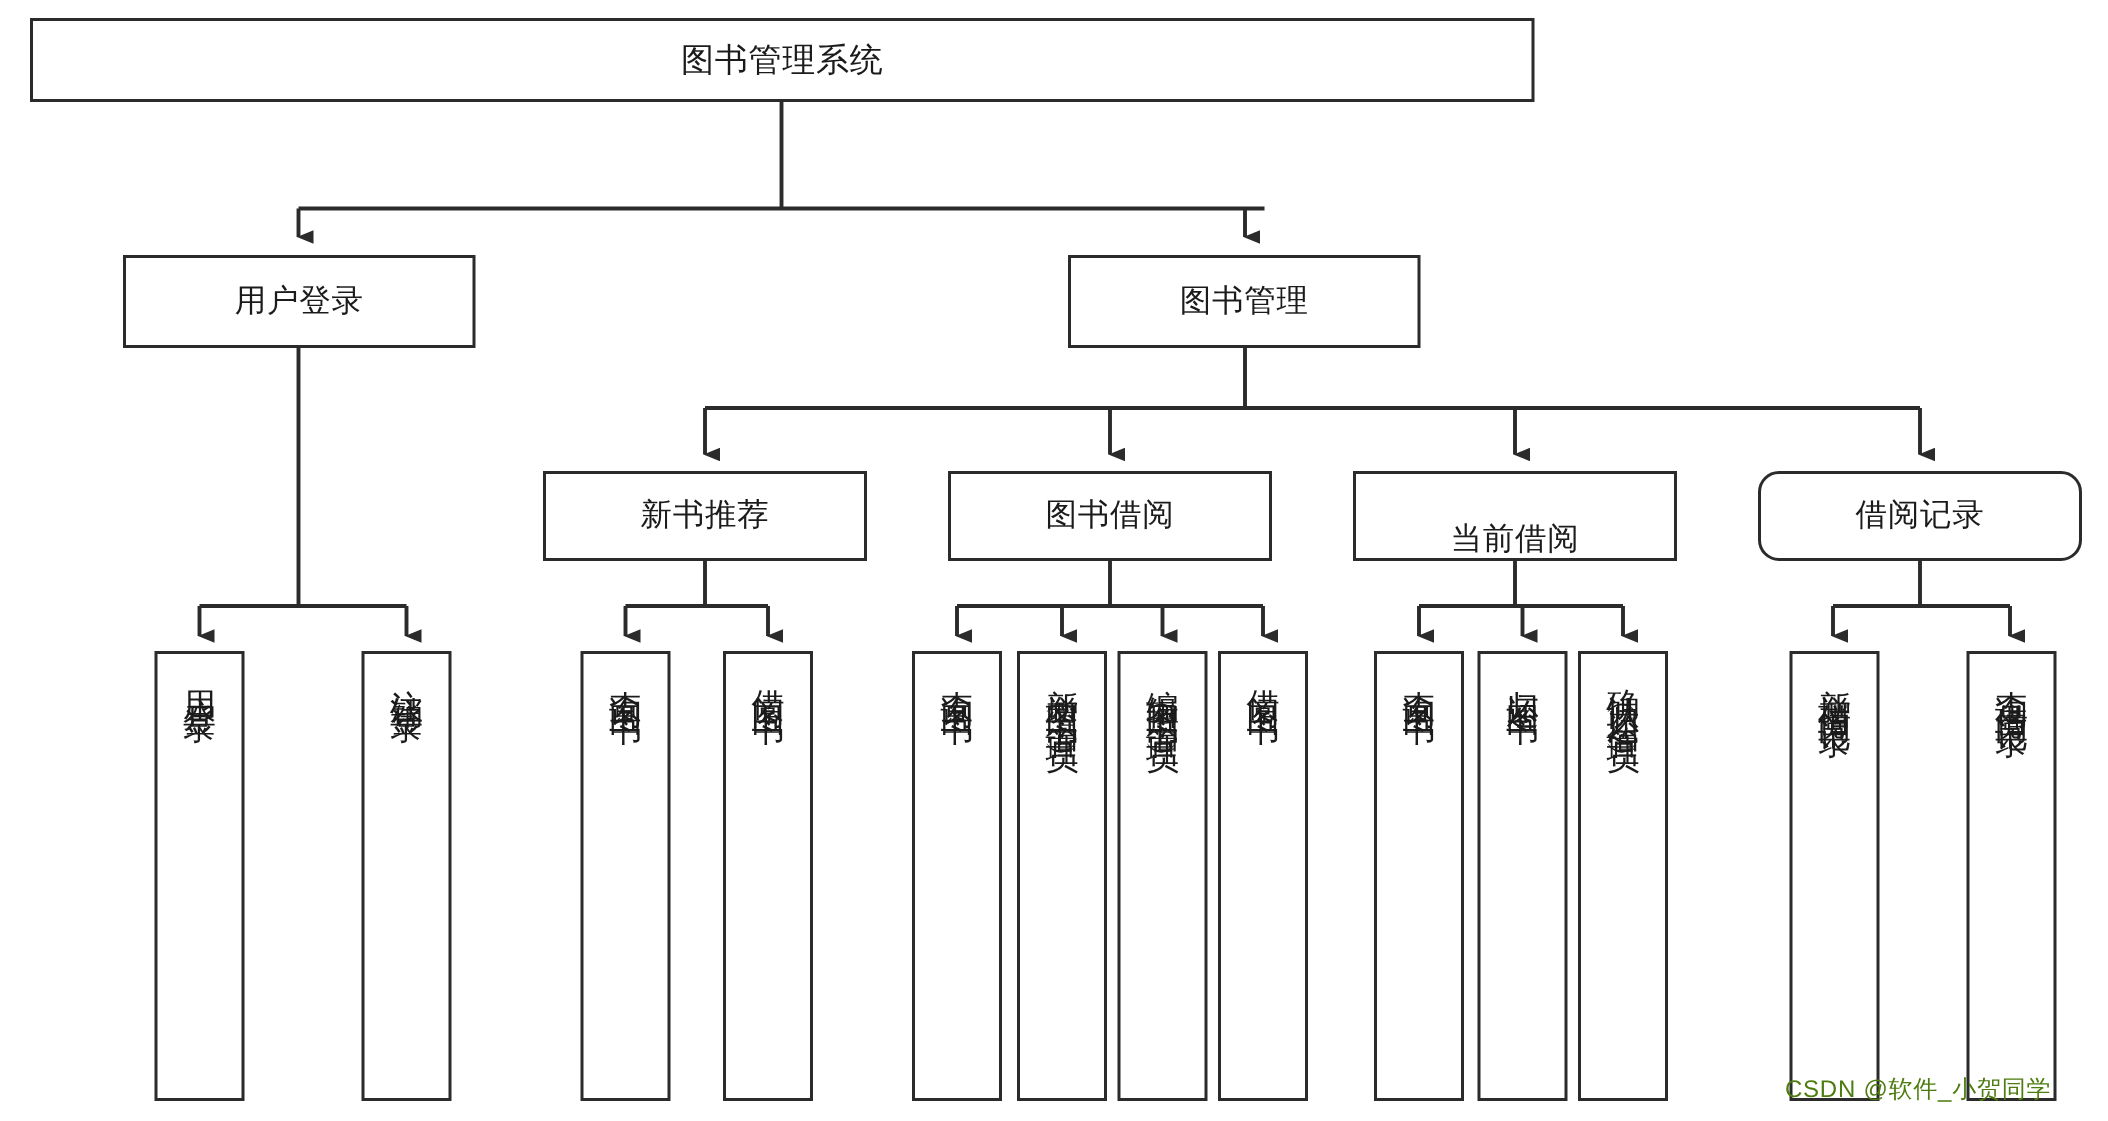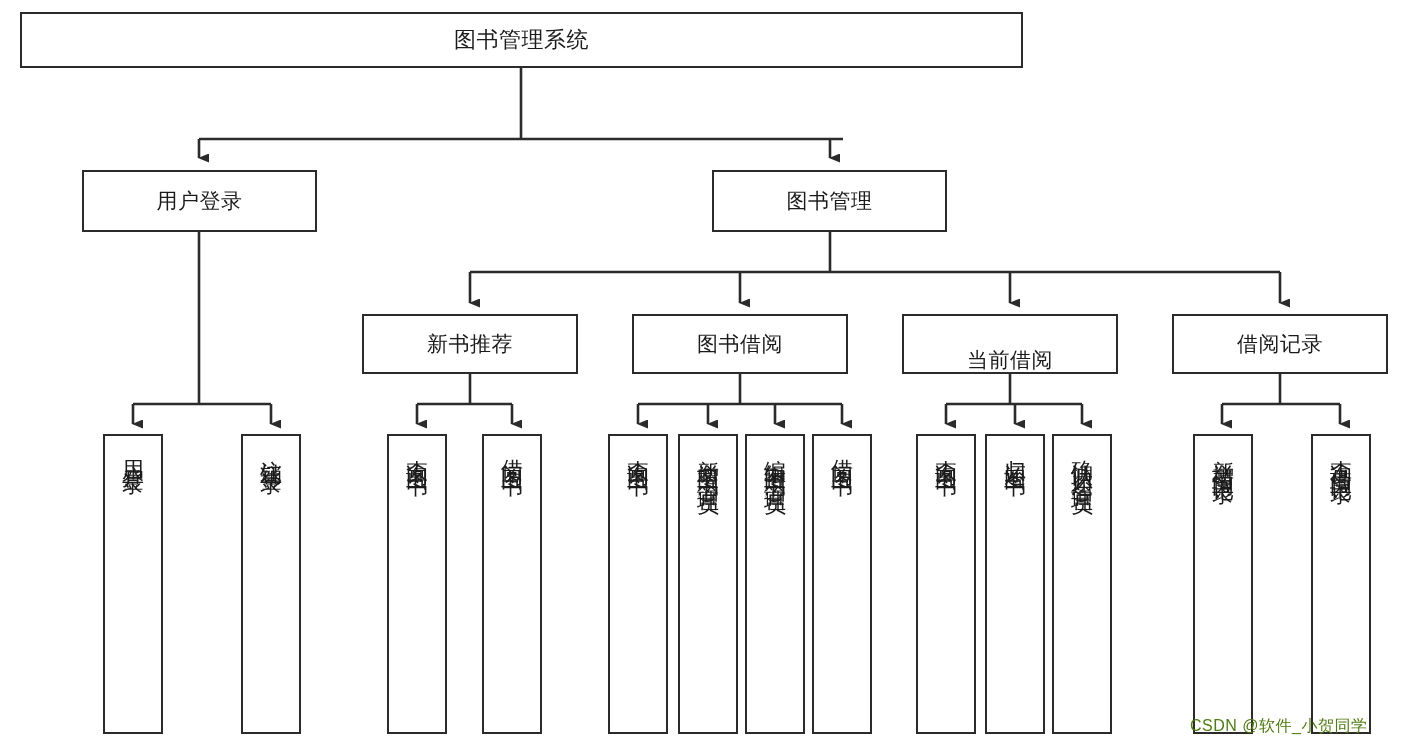--- a/index.html
+++ b/index.html
@@ -142,21 +142,21 @@
   </div>
 
   <div class="node horiz" style="left:632px;top:314px;width:216px;height:60px;">
     <span class="lbl">图书借阅</span>
   </div>
 
   <div class="node horiz" style="left:902px;top:314px;width:216px;height:60px;align-items:flex-end;">
     <span class="lbl">当前借阅</span>
   </div>
 
-  <div class="node horiz" style="left:1172px;top:314px;width:216px;height:60px;">
+  <div class="node horiz" style="left:1172px;top:314px;width:216px;height:60px;border-radius:14px;">
     <span class="lbl">借阅记录</span>
   </div>
 
   <div class="node leaf" style="left:103px;top:434px;width:60px;height:300px;">
     <span class="lbl">用户登录</span>
   </div>
 
   <div class="node leaf" style="left:241px;top:434px;width:60px;height:300px;">
     <span class="lbl">注销登录</span>
   </div>

